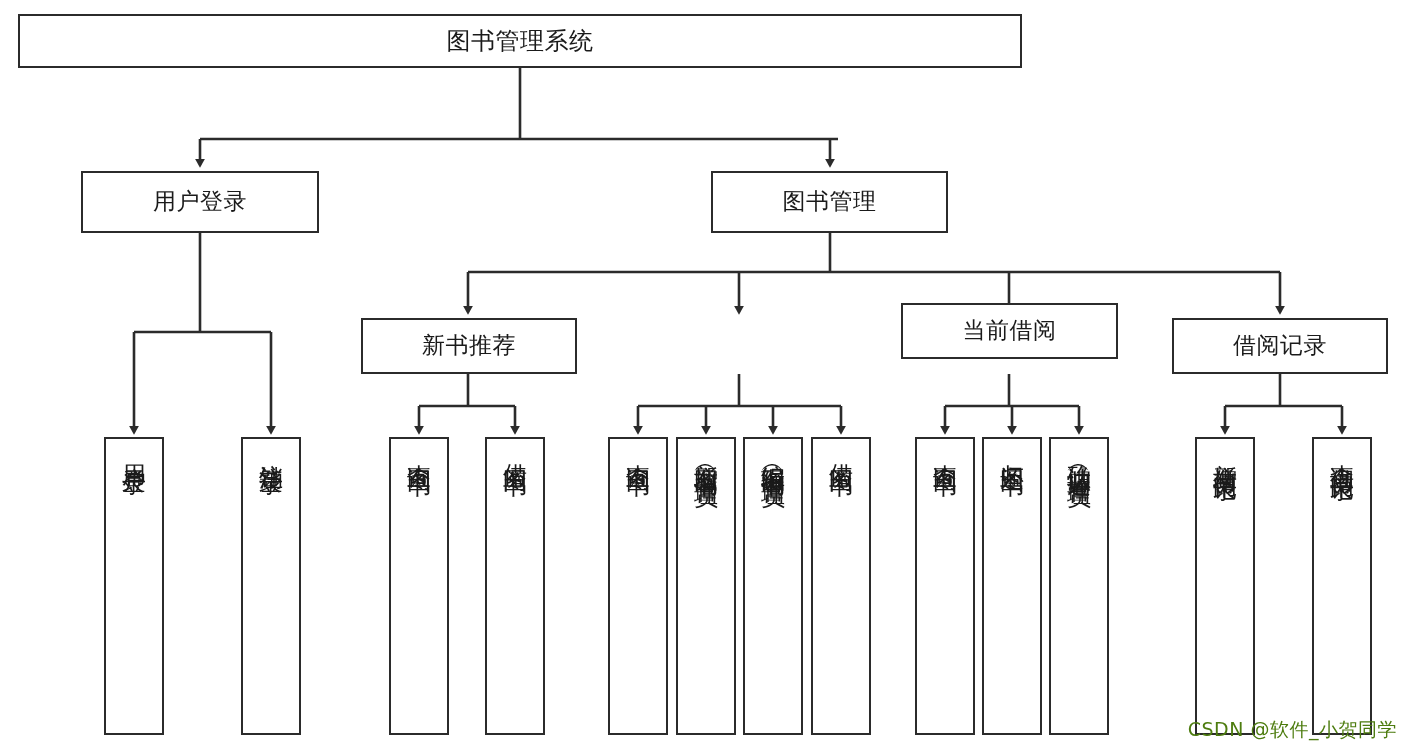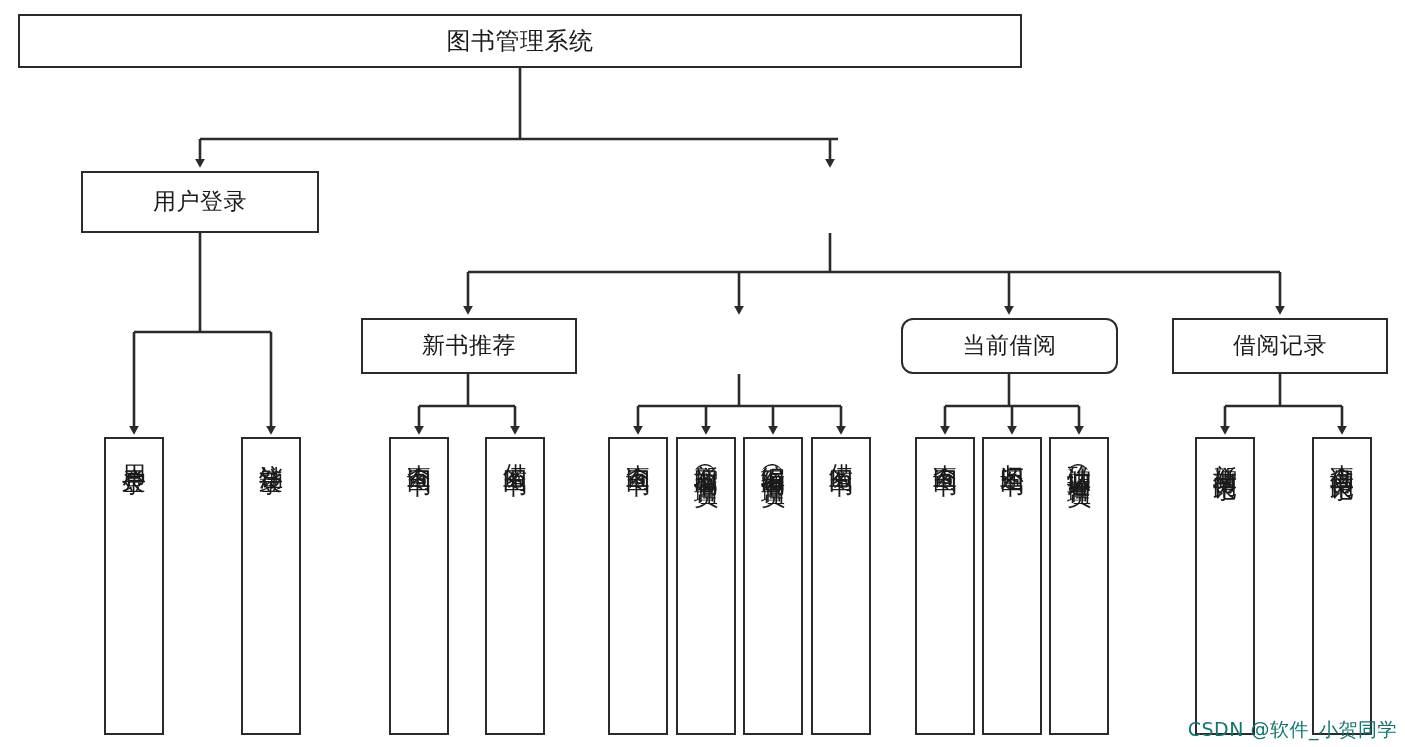--- a/index.html
+++ b/index.html
@@ -55,21 +55,21 @@
     font-size: 24px;
     letter-spacing: 3px;
     line-height: 1;
   }
   .node.root .node-label { font-size: 24px; }
   #watermark {
     position: absolute;
     right: 8px;
     bottom: 4px;
     font-size: 19px;
-    color: #0f766e;
+    color: #4d7c0f;
     white-space: nowrap;
     letter-spacing: 0.5px;
     font-family: "DejaVu Sans", "Liberation Sans", sans-serif;
   }
 </style>
 </head>
 <body>
 
 <div id="diagram-canvas">
 
@@ -124,27 +124,30 @@
   </svg>
 
   <div class="node horizontal root" style="left:18px; top:14px; width:1004px; height:54px;">
     <span class="node-label">图书管理系统</span>
   </div>
 
   <div class="node horizontal" style="left:81px; top:171px; width:238px; height:62px;">
     <span class="node-label">用户登录</span>
   </div>
 
+  <div class="node horizontal" style="left:711px; top:171px; width:237px; height:62px;">
+    <span class="node-label">图书管理</span>
+  </div>
 
   <div class="node horizontal" style="left:361px; top:318px; width:216px; height:56px;">
     <span class="node-label">新书推荐</span>
   </div>
 
 
-  <div class="node horizontal" style="left:901px; top:318px; width:217px; height:56px;border-radius:12px;">
+  <div class="node horizontal" style="left:901px; top:303px; width:217px; height:56px;">
     <span class="node-label">当前借阅</span>
   </div>
 
   <div class="node horizontal" style="left:1172px; top:318px; width:216px; height:56px;text-align:center;">
     <span class="node-label">借阅记录</span>
   </div>
 
   <div class="node vertical" style="left:104px; top:437px; width:60px; height:298px;">
     <span class="node-label">用户登录</span>
   </div>

